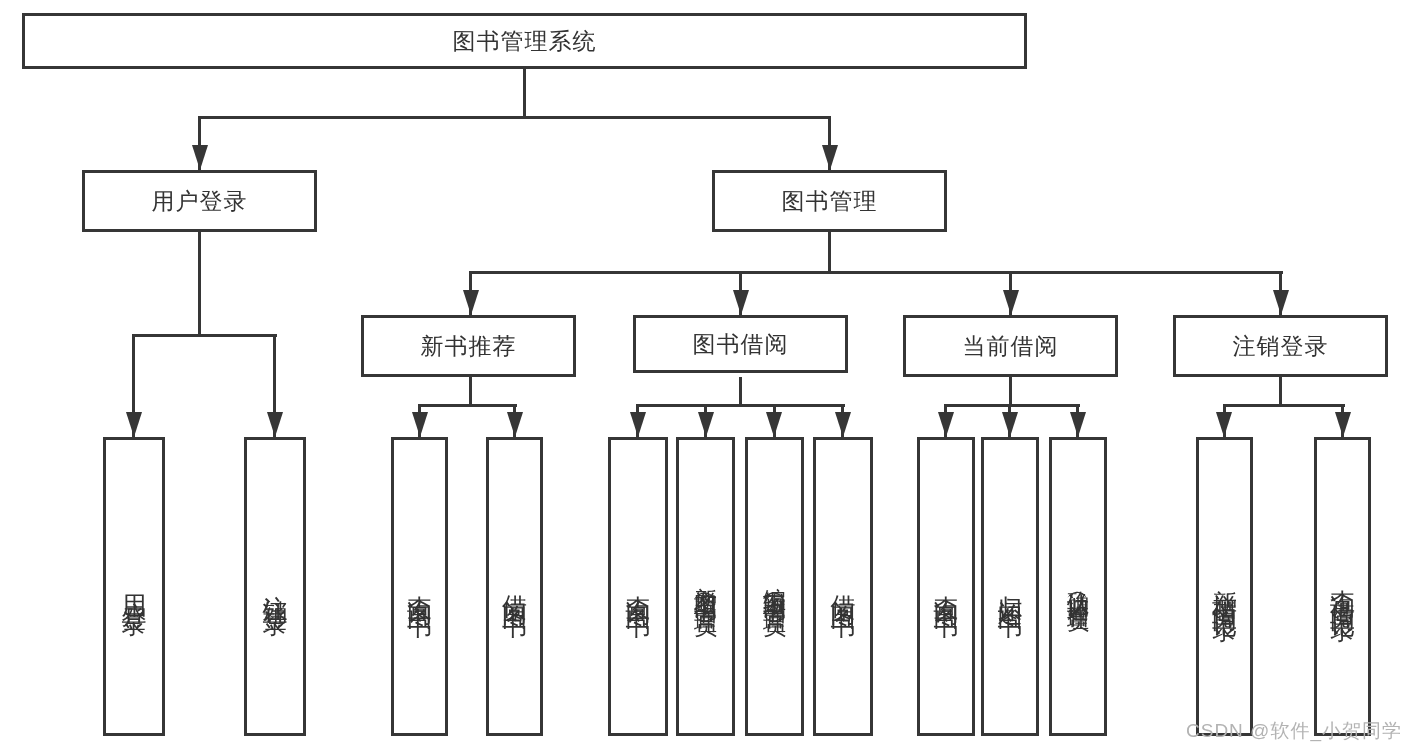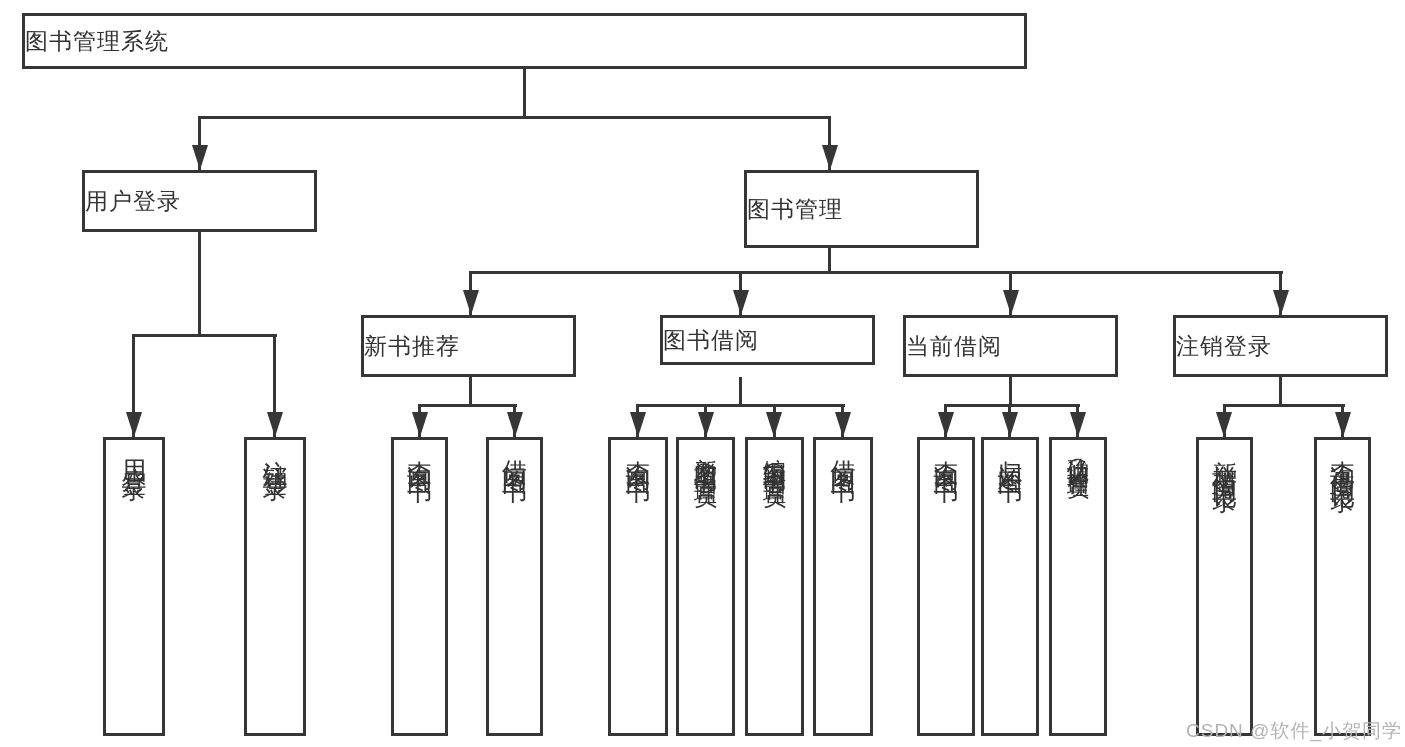--- a/index.html
+++ b/index.html
@@ -3,21 +3,21 @@
 <meta charset="utf-8">
 <style>
   html,body { margin:0; padding:0; background:#ffffff; }
   .canvas {
     position:relative; width:1405px; height:747px; background:#ffffff;
     font-family:"Liberation Sans","DejaVu Sans",sans-serif; overflow:hidden;
   }
   .box {
     position:absolute; box-sizing:border-box; background:#ffffff;
     border:3px solid #363636; color:#333333;
-    display:flex; align-items:center; justify-content:flex-start;
+    display:flex; align-items:center; justify-content:center;
     font-size:23px; letter-spacing:1px; z-index:2;
   }
   .vbox {
     writing-mode:vertical-rl; text-orientation:mixed;
     font-size:25px; letter-spacing:6px; line-height:1;
   }
   .vline, .hline { position:absolute; background:#363636; z-index:1; }
   .vline { width:3px; }
   .hline { height:3px; }
   .arrow {
@@ -36,29 +36,29 @@
 <div class="canvas">
 
   <div class="box" style="left:22px; top:13px; width:1005px; height:56px;">
     <span>图书管理系统</span>
   </div>
 
   <div class="box" style="left:82px; top:170px; width:235px; height:62px;">
     <span>用户登录</span>
   </div>
 
-  <div class="box" style="left:744px; top:170px; width:235px; height:78px;">
+  <div class="box" style="left:712px; top:170px; width:235px; height:62px;">
     <span>图书管理</span>
   </div>
 
   <div class="box" style="left:361px; top:315px; width:215px; height:62px;">
     <span>新书推荐</span>
   </div>
 
-  <div class="box" style="left:633px; top:315px; width:215px; height:50px;margin-left:27px;">
+  <div class="box" style="left:633px; top:315px; width:215px; height:58px;">
     <span>图书借阅</span>
   </div>
 
   <div class="box" style="left:903px; top:315px; width:215px; height:62px;">
     <span>当前借阅</span>
   </div>
 
   <div class="box" style="left:1173px; top:315px; width:215px; height:62px;">
     <span>注销登录</span>
   </div>

